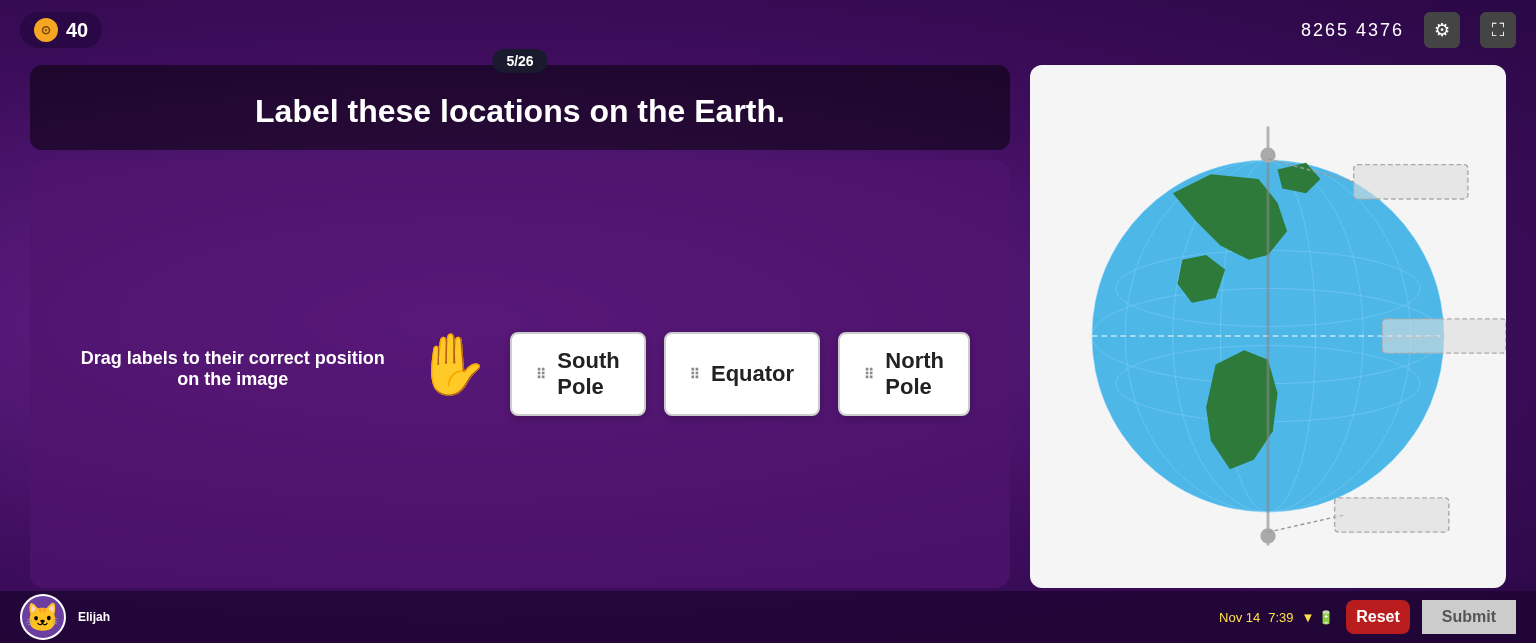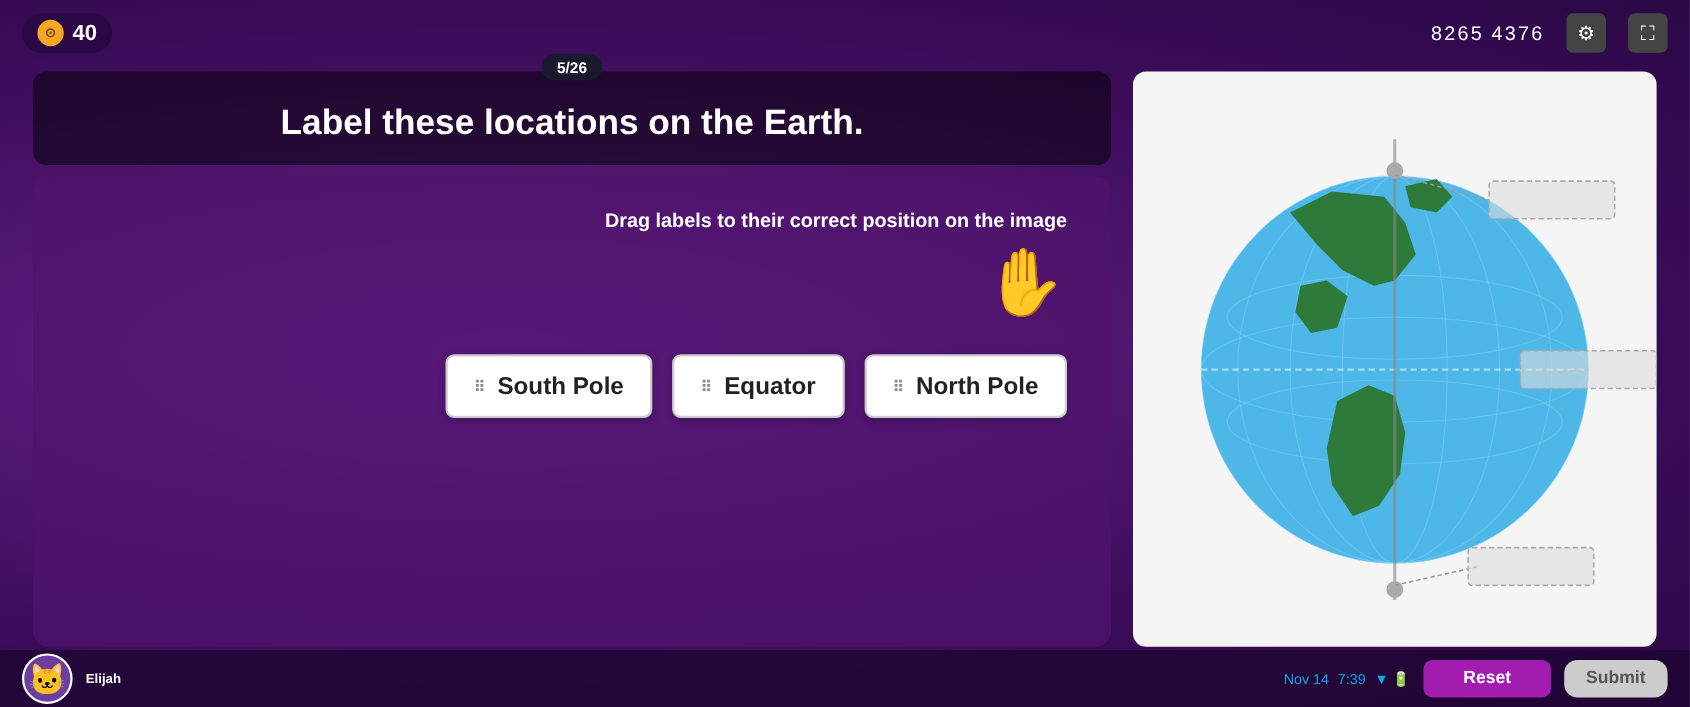--- a/index.html
+++ b/index.html
@@ -137,22 +137,22 @@
       font-weight: bold;
       margin-top: 8px;
     }
 
     .drag-area {
       background: rgba(80, 20, 110, 0.7);
       border-radius: 14px;
       padding: 30px 40px 40px;
       flex: 1;
       display: flex;
-      flex-direction: column;
-      align-items: flex-end;
+      flex-direction: row;
+      align-items: center;
       gap: 20px;
     }
 
     .drag-instruction {
       color: white;
       font-size: 18px;
       font-weight: 600;
       text-align: center;
     }
 
@@ -242,43 +242,43 @@
       font-weight: bold;
     }
 
     .bottom-right {
       display: flex;
       align-items: center;
       gap: 12px;
     }
 
     .status-info {
-      color: #0ea5e9;
+      color: #fde047;
       font-size: 13px;
       display: flex;
       align-items: center;
       gap: 8px;
     }
 
     .reset-btn {
-      background: #a21caf;
+      background: #b91c1c;
       color: white;
       border: none;
       border-radius: 8px;
-      padding: 8px 36px;
+      padding: 8px 10px;
       font-size: 16px;
       cursor: pointer;
       font-weight: bold;
     }
 
     .submit-btn {
       background: #ccc;
       color: #555;
       border: none;
-      border-radius: 12px;
+      border-radius: 0;
       padding: 8px 20px;
       font-size: 16px;
       cursor: pointer;
       font-weight: bold;
     }
 
     
     .globe-wrapper {
       position: relative;
       width: 100%;

